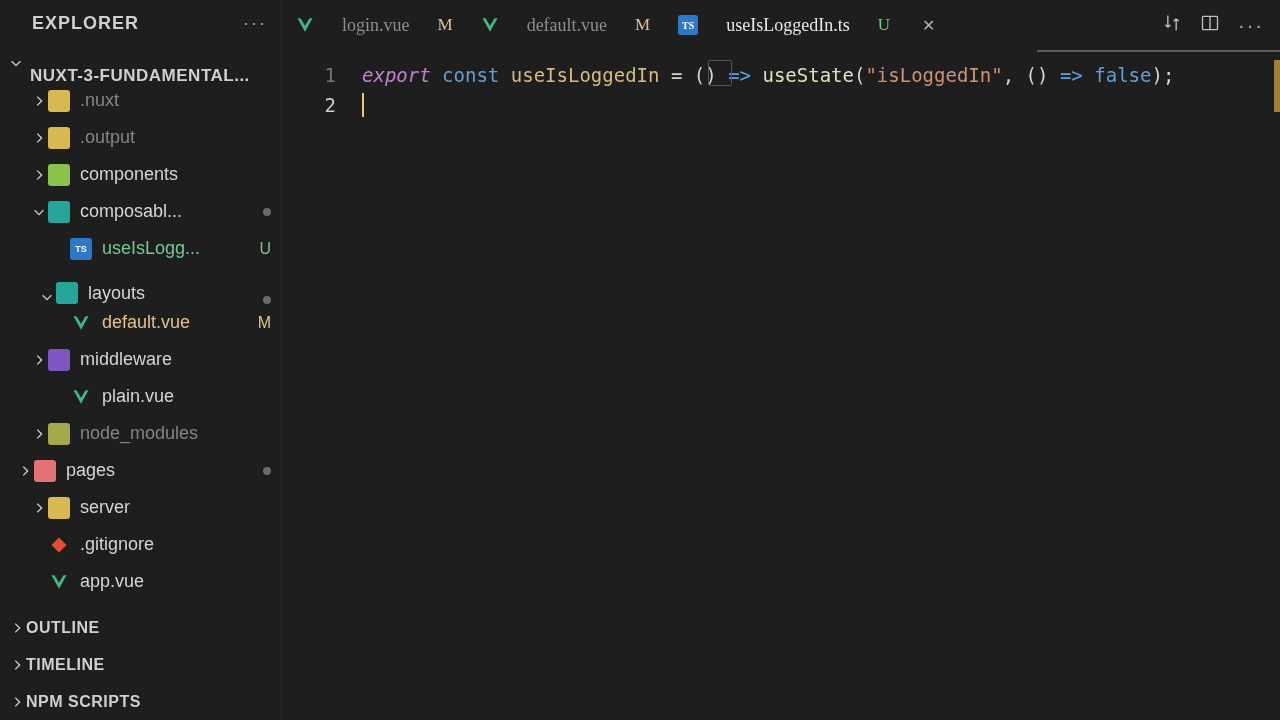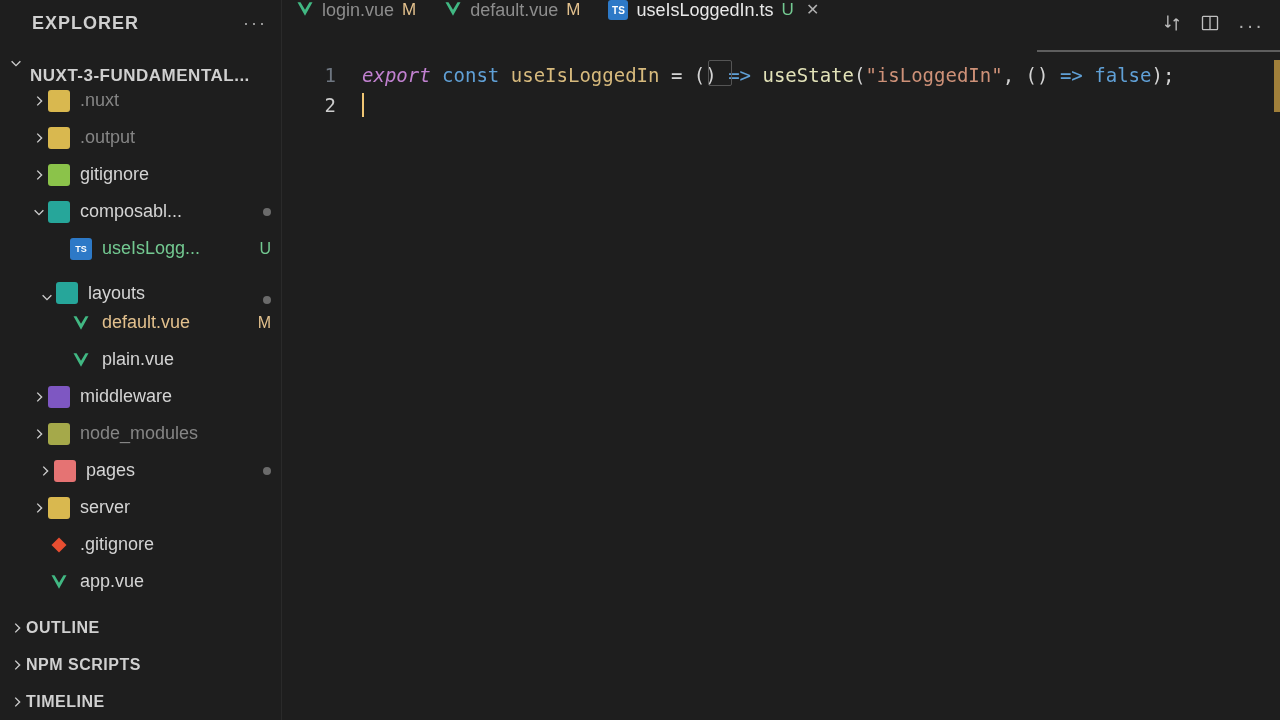--- a/index.html
+++ b/index.html
@@ -110,27 +110,28 @@
   }
   .main { flex: 1; display: flex; flex-direction: column; background: #1e1e1e; }
   .tab-bar {
     height: 50px;
     display: flex;
     align-items: center;
     background: #1e1e1e;
   }
   .tab {
     display: flex;
-    align-items: flex-start;
+    align-items: center;
     height: 50px;
     padding: 0 14px 0 14px;
     font-size: 18px;
     cursor: pointer;
-    gap: 8px;
+    gap: 28px;
     border-right: 0;
+    font-family: Liberation Serif, serif;
   }
   .tab.inactive { color: #8d8d8d; background: #1e1e1e; }
   .tab.active { color: #e8e8e8; background: #1e1e1e; }
   .tab .tab-icon { width: 18px; height: 18px; display:inline-flex; align-items:center; justify-content:center; }
   .tab .tab-icon.vue { color: #41b883; font-size: 18px; }
   .tab .tab-icon.ts { background:#2d79c7; border-radius:3px; width:20px; height:20px; color:#fff; font-size:10px; font-weight:bold;}
   .tab .close { color: #b0b0b0; font-size: 16px; margin-left: 4px; }
   .tab .status-m { color: #e2c08d; font-size: 17px; }
   .tab .status-u { color: #73c991; font-size: 17px; }
   .tab-bar .spacer { flex: 1; }
@@ -204,21 +205,21 @@
         <span class="icon-box folder-yellow"></span>
         <span class="label">.output</span>
       </div>
       <div class="tree-row " style="padding-left: 30px;">
         <span class="arrow">
           <svg width="14" height="14" viewBox="0 0 16 16">
             <path d="M6 3l5 5-5 5" stroke="#ccc" stroke-width="1.6" fill="none"></path>
           </svg>
         </span>
         <span class="icon-box folder-green"></span>
-        <span class="label">gitignore</span>
+        <span class="label">components</span>
       </div>
       <div class="tree-row " style="padding-left: 30px;">
         <span class="arrow">
           <svg width="14" height="14" viewBox="0 0 16 16">
             <path d="M3 6l5 5 5-5" stroke="#ccc" stroke-width="1.6" fill="none"></path>
           </svg>
         </span>
         <span class="icon-box folder-teal"></span>
         <span class="label">composabl...</span>
         <span class="dot-indicator"></span>
@@ -242,48 +243,48 @@
       <div class="tree-row git-modified-txt" style="padding-left: 52px;">
         <span class="arrow"></span>
         <span class="icon-box" style="background: transparent;">
           <svg width="18" height="18" viewBox="0 0 24 24">
             <path d="M2 3h4l6 10L18 3h4L12 21 2 3z" fill="#41b883"></path>
           </svg>
         </span>
         <span class="label">default.vue</span>
         <span class="status m">M</span>
       </div>
+      <div class="tree-row " style="padding-left: 30px;">
+        <span class="arrow">
+          <svg width="14" height="14" viewBox="0 0 16 16">
+            <path d="M6 3l5 5-5 5" stroke="#ccc" stroke-width="1.6" fill="none"></path>
+          </svg>
+        </span>
+        <span class="icon-box folder-purple"></span>
+        <span class="label">middleware</span>
+      </div>
       <div class="tree-row " style="padding-left: 52px;">
         <span class="arrow"></span>
         <span class="icon-box" style="background: transparent;">
           <svg width="18" height="18" viewBox="0 0 24 24">
             <path d="M2 3h4l6 10L18 3h4L12 21 2 3z" fill="#41b883"></path>
           </svg>
         </span>
         <span class="label">plain.vue</span>
       </div>
-      <div class="tree-row " style="padding-left: 30px;">
-        <span class="arrow">
-          <svg width="14" height="14" viewBox="0 0 16 16">
-            <path d="M6 3l5 5-5 5" stroke="#ccc" stroke-width="1.6" fill="none"></path>
-          </svg>
-        </span>
-        <span class="icon-box folder-purple"></span>
-        <span class="label">middleware</span>
-      </div>
       <div class="tree-row muted" style="padding-left: 30px;">
         <span class="arrow">
           <svg width="14" height="14" viewBox="0 0 16 16">
             <path d="M6 3l5 5-5 5" stroke="#ccc" stroke-width="1.6" fill="none"></path>
           </svg>
         </span>
         <span class="icon-box folder-olive"></span>
         <span class="label">node_modules</span>
       </div>
-      <div class="tree-row " style="padding-left: 36px;">
+      <div class="tree-row " style="padding-left: 16px;">
         <span class="arrow">
           <svg width="14" height="14" viewBox="0 0 16 16">
             <path d="M6 3l5 5-5 5" stroke="#ccc" stroke-width="1.6" fill="none"></path>
           </svg>
         </span>
         <span class="icon-box folder-red"></span>
         <span class="label">pages</span>
         <span class="dot-indicator"></span>
       </div>
       <div class="tree-row " style="padding-left: 30px;">
@@ -323,29 +324,29 @@
           </svg>
       </span>
       <span class="title">OUTLINE</span>
     </div>
     <div class="panel-collapsed">
       <span class="arrow">
         <svg width="14" height="14" viewBox="0 0 16 16">
             <path d="M6 3l5 5-5 5" stroke="#ccc" stroke-width="1.6" fill="none"></path>
           </svg>
       </span>
-      <span class="title">NPM SCRIPTS</span>
+      <span class="title">TIMELINE</span>
     </div>
     <div class="panel-collapsed">
       <span class="arrow">
         <svg width="14" height="14" viewBox="0 0 16 16">
             <path d="M6 3l5 5-5 5" stroke="#ccc" stroke-width="1.6" fill="none"></path>
           </svg>
       </span>
-      <span class="title">TIMELINE</span>
+      <span class="title">NPM SCRIPTS</span>
     </div>
   </div>
 </div>
 
 <div class="main">
   <div class="tab-bar" id="tabbar">
     <div class="tab inactive">
         <span class="tab-icon vue">
           <svg width="18" height="18" viewBox="0 0 24 24">
             <path d="M2 3h4l6 10L18 3h4L12 21 2 3z" fill="#41b883"></path>

